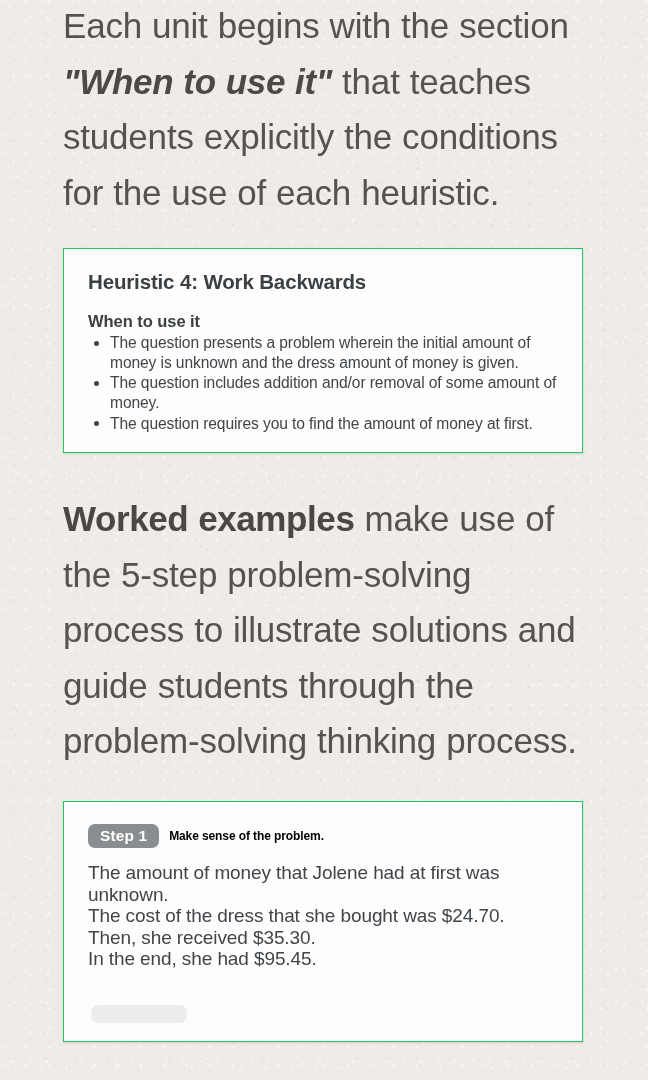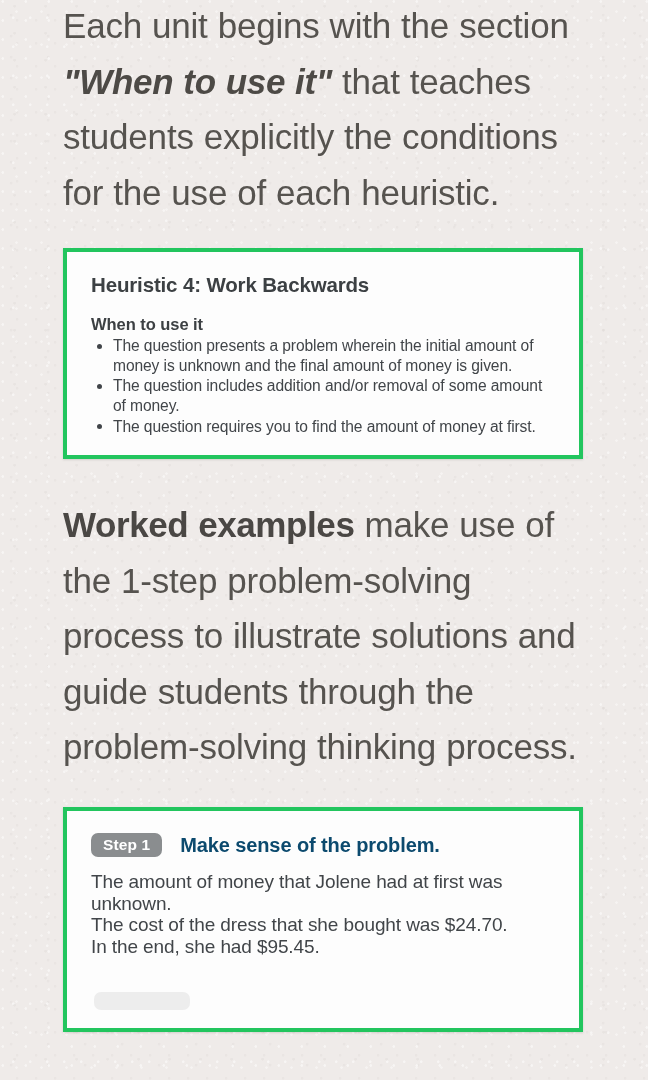--- a/index.html
+++ b/index.html
@@ -60,21 +60,21 @@
   }
 
   #para-1 { margin-top: -2px; }
   #para-2 { margin-top: 0; }
 
   
   .card {
     position: relative;
     margin: 0 65px 0 63px;
     background: #fdfdfd;
-    border: 4px solid #22c55e;
+    border: 1px solid #22c55e;
     box-shadow: 0 1px 2px rgba(90,85,80,.18);
     box-sizing: border-box;
   }
   .card-inner {
     padding: 22px 20px 18px 24px;
   }
 
   
   .heuristic-title {
     font-size: 20.5px;
@@ -116,39 +116,39 @@
     background: #414549;
   }
 
   
   #card-step {
     margin-top: 0;
   }
   .step-head {
     display: flex;
     align-items: center;
-    gap: 18px;
+    gap: 10px;
     margin: 0 0 14px 0;
   }
   .step-badge {
     display: inline-block;
     background: #8a8d8f;
     color: #ffffff;
     font-size: 15.5px;
     font-weight: 700;
     border-radius: 7px;
     padding: 3px 12px 4px 12px;
     line-height: 1.15;
     letter-spacing: 0.1px;
     white-space: nowrap;
   }
   .step-title {
-    font-size: 20px;
-    font-weight: 700;
-    color: #0c4a6e;
+    font-size: 12px;
+    font-weight: 700;
+    color: #000000;
     letter-spacing: -0.1px;
     line-height: 1.2;
   }
   .step-lines p {
     margin: 0;
     font-size: 19px;
     line-height: 21.5px;
     color: #414549;
     letter-spacing: -0.1px;
   }
@@ -171,38 +171,39 @@
 
 <div class="page">
 
   <p class="prose" id="para-1"><span>Each unit begins with the section </span><span class="b-i">"When to use it"</span><span> that teaches students explicitly the conditions for the use of each heuristic.</span></p>
 
   <div class="card" id="card-heuristic" style="margin-top:28px;">
     <div class="card-inner">
       <div class="heuristic-title">Heuristic 4: Work Backwards</div>
       <div class="when-label">When to use it</div>
       <ul class="when-list">
-        <li><span class="dot"></span><span>The question presents a problem wherein the initial amount of money is unknown and the final amount of money is given.</span></li>
+        <li><span class="dot"></span><span>The question presents a problem wherein the initial amount of money is unknown and the dress amount of money is given.</span></li>
         <li><span class="dot"></span><span>The question includes addition and/or removal of some amount of money.</span></li>
         <li><span class="dot"></span><span>The question requires you to find the amount of money at first.</span></li>
       </ul>
     </div>
   </div>
 
-  <p class="prose" id="para-2" style="margin-top:38px;"><span class="b">Worked examples</span><span> make use of the 1-step problem-solving process to illustrate solutions and guide students through the problem-solving thinking process.</span></p>
+  <p class="prose" id="para-2" style="margin-top:38px;"><span class="b">Worked examples</span><span> make use of the 5-step problem-solving process to illustrate solutions and guide students through the problem-solving thinking process.</span></p>
 
   <div class="card" id="card-step" style="margin-top:32px;">
     <div class="card-inner">
       <div class="step-head">
         <span class="step-badge">Step 1</span>
         <span class="step-title">Make sense of the problem.</span>
       </div>
       <div class="step-lines">
         <p>The amount of money that Jolene had at first was unknown.</p>
         <p>The cost of the dress that she bought was $24.70.</p>
+        <p>Then, she received $35.30.</p>
         <p>In the end, she had $95.45.</p>
         <div class="step-gap"></div>
       </div>
       <div class="cut-badge"></div>
     </div>
   </div>
 
 </div>
 
 </body></html>

